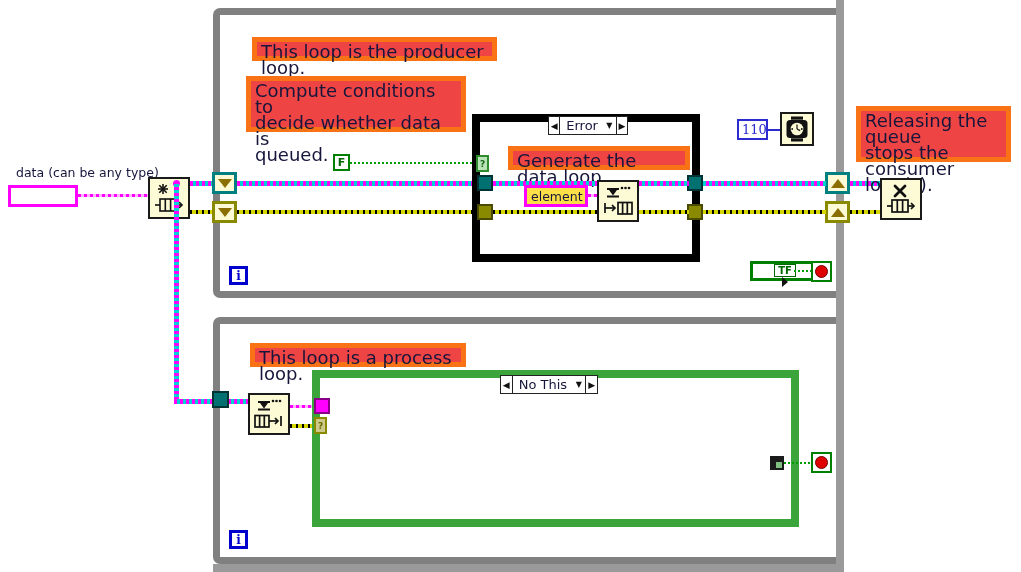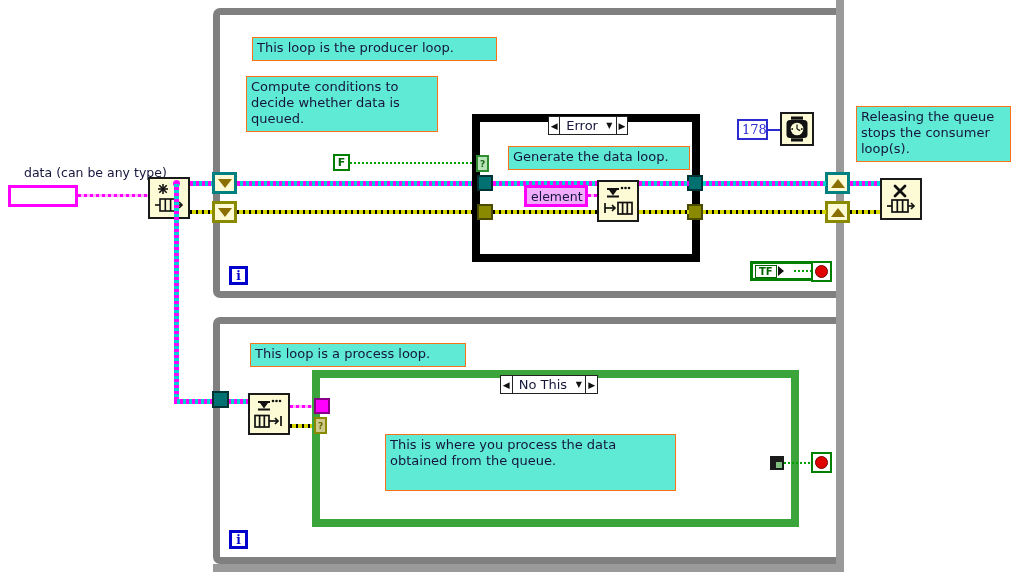--- a/index.html
+++ b/index.html
@@ -8,22 +8,22 @@
   #canvas{position:absolute;left:0;top:0;width:1021px;height:572px;}
 
   
   .abs{position:absolute;box-sizing:border-box;}
 
   
   .loop{position:absolute;box-sizing:border-box;border:7px solid #808080;
         border-radius:7px;background:#ffffff;}
 
   
-  .comment{position:absolute;box-sizing:border-box;background:#5eead4;
-           border:1px solid #f97316;color:#16163c;font-size:13px;
+  .comment{position:absolute;box-sizing:border-box;background:#ef4444;
+           border:5px solid #f97316;color:#16163c;font-size:18px;
            line-height:16px;padding:2px 4px 3px 4px;white-space:pre-wrap;
            font-family:"DejaVu Sans","Liberation Sans",sans-serif;}
 
   
   .case{position:absolute;box-sizing:border-box;}
   .case-true{border:8px solid #000;
      background-image:
        linear-gradient(45deg,#fff 25%,transparent 25%,transparent 75%,#fff 75%),
        linear-gradient(45deg,#fff 25%,transparent 25%,transparent 75%,#fff 75%);
      background-size:6px 6px;background-position:0 0,3px 3px;background-color:#000;
@@ -119,21 +119,21 @@
             border:2px solid #008000;display:flex;align-items:center;
             justify-content:center;}
   .stopnode .dot{width:11px;height:11px;border-radius:50%;background:#e00000;
                  border:1px solid #700000;}
 
   
   .lbl{position:absolute;color:#16163c;font-size:12.5px;white-space:nowrap;}
   .lbl-stop{color:#16163c;font-size:12.5px;}
 
   
-  .elembox{position:absolute;box-sizing:border-box;background:#f0abfc;
+  .elembox{position:absolute;box-sizing:border-box;background:#fde047;
            border:3px solid #ff00ff;color:#16163c;font-size:12.5px;
            padding:0 4px;display:flex;align-items:center;}
 
   
   .datactrl{position:absolute;box-sizing:border-box;background:#ffffff;
             border:3px solid #ff00ff;}
 
   
   .junc{position:absolute;width:7px;height:7px;border-radius:50%;
         background:#ff00ff;}
@@ -143,21 +143,21 @@
 
 <div id="canvas">
 
   <div class="loop" style="left:213px;top:8px;width:630px;height:290px;"></div>
 
   <div class="loop" style="left:213px;top:317px;width:630px;height:247px;"></div>
 
   <div class="abs" style="left:836px;top:0px;width:8px;height:572px;background:#9a9a9a;"></div>
   <div class="abs" style="left:213px;top:564px;width:631px;height:8px;background:#9a9a9a;"></div>
 
-  <div class="lbl" style="left:24px;top:165px;">data (can be any type)</div>
+  <div class="lbl" style="left:16px;top:165px;">data (can be any type)</div>
   <div class="datactrl" style="left:8px;top:185px;width:70px;height:22px;"></div>
 
   <div class="wire w-var-h" style="left:78px;top:194px;width:70px;"></div>
 
   <div class="vi" style="left:148px;top:177px;width:42px;height:42px;">
     <svg width="34" height="34" viewBox="0 0 34 34">
       <g stroke="#111" stroke-width="1.6" fill="none">
         <line x1="11" y1="3" x2="11" y2="13"></line>
           <line x1="6" y1="8" x2="16" y2="8"></line>
         <line x1="7.3" y1="4.3" x2="14.7" y2="11.7"></line>
@@ -207,21 +207,21 @@
   </div>
 
   <div class="wire w-ref-h" style="left:700px;top:181px;width:126px;"></div>
   <div class="wire w-err-h" style="left:700px;top:210px;width:126px;"></div>
 
   <div class="wire w-ref-h" style="left:850px;top:181px;width:30px;"></div>
   <div class="wire w-err-h" style="left:850px;top:210px;width:30px;"></div>
 
   <div class="comment" style="left:252px;top:37px;width:245px;height:24px;">This loop is the producer loop.</div>
 
-  <div class="comment" style="left:246px;top:76px;width:192px;height:56px;">Compute conditions to
+  <div class="comment" style="left:246px;top:76px;width:220px;height:56px;">Compute conditions to
 decide whether data is
 queued.</div>
 
   <div class="boolconst" style="left:333px;top:154px;width:17px;height:17px;">F</div>
   <div class="wire w-bool-h" style="left:350px;top:162px;width:131px;"></div>
 
   <div class="case case-true" style="left:472px;top:114px;width:228px;height:148px;"></div>
   <div class="case-body" style="left:480px;top:122px;width:212px;height:132px;"></div>
 
   <div class="selector" style="left:548px;top:116px;width:80px;">
@@ -262,21 +262,21 @@
         <polyline points="11,21 14,24 11,27"></polyline>
         <rect x="17" y="18.5" width="14" height="11.5"></rect>
         <line x1="21.6" y1="18.5" x2="21.6" y2="30"></line>
         <line x1="26.3" y1="18.5" x2="26.3" y2="30"></line>
       </g>
     </svg>
   </div>
 
   <div class="wire w-ref-h" style="left:639px;top:181px;width:50px;"></div>
 
-  <div class="numconst" style="left:737px;top:119px;width:31px;height:21px;">178</div>
+  <div class="numconst" style="left:737px;top:119px;width:31px;height:21px;">110</div>
   <div class="wire w-num-h" style="left:768px;top:129px;width:12px;"></div>
   <div class="vi" style="left:780px;top:112px;width:34px;height:34px;">
     <svg width="26" height="26" viewBox="0 0 26 26">
       <rect x="7" y="0.5" width="12" height="3.2" fill="#111"></rect>
       <rect x="7" y="22.3" width="12" height="3.2" fill="#111"></rect>
       <rect x="2.5" y="4" width="21" height="18" rx="3.5" fill="#111"></rect>
       <circle cx="13" cy="13" r="6.3" fill="#fdfbd6"></circle>
       <g stroke="#111" stroke-width="1.2" fill="none">
         <line x1="13" y1="13" x2="13" y2="8.6"></line>
         <line x1="13" y1="13" x2="16.2" y2="14.6"></line>
@@ -301,21 +301,21 @@
         <rect x="8" y="18" width="16" height="12"></rect>
         <line x1="13.3" y1="18" x2="13.3" y2="30"></line>
         <line x1="18.6" y1="18" x2="18.6" y2="30"></line>
         <line x1="24" y1="24" x2="30" y2="24"></line>
         <polyline points="27,21 30,24 27,27"></polyline>
       </g>
     </svg>
   </div>
 
   <div class="lbl lbl-stop" style="left:750px;top:260px;">stop</div>
-  <div class="stopterm" style="left:750px;top:261px;width:68px;height:20px;">
+  <div class="stopterm" style="left:750px;top:261px;width:68px;height:20px;flex-direction:column;">
     <span class="tf">TF</span>
     <span class="tri"></span>
   </div>
   <div class="wire w-bool-h" style="left:794px;top:270px;width:17px;"></div>
   <div class="stopnode" style="left:811px;top:261px;width:21px;height:21px;">
     <span class="dot"></span>
   </div>
 
   <div class="iterm" style="left:229px;top:266px;">i</div>
 
@@ -353,22 +353,20 @@
   <div class="selector" style="left:500px;top:375px;width:98px;">
     <span class="sel-arrow l">◀</span>
     <span class="sel-text">No This</span>
     <span class="sel-dd">▼</span>
     <span class="sel-arrow r">▶</span>
   </div>
 
   <div class="tunnel t-var" style="left:314px;top:398px;width:16px;height:16px;"></div>
   <div class="t-errq tunnel" style="left:314px;top:417px;width:13px;height:17px;">?</div>
 
-  <div class="comment" style="left:385px;top:434px;width:291px;height:57px;">This is where you process the data
-obtained from the queue.</div>
 
   <div class="tunnel t-green-sm" style="left:770px;top:456px;width:14px;height:14px;">
     <span class="abs" style="left:4px;top:4px;width:6px;height:6px;background:#7fbf7f;"></span>
   </div>
   <div class="wire w-bool-h" style="left:784px;top:462px;width:27px;"></div>
   <div class="stopnode" style="left:811px;top:452px;width:21px;height:21px;">
     <span class="dot"></span>
   </div>
 
   <div class="iterm" style="left:229px;top:530px;">i</div>

